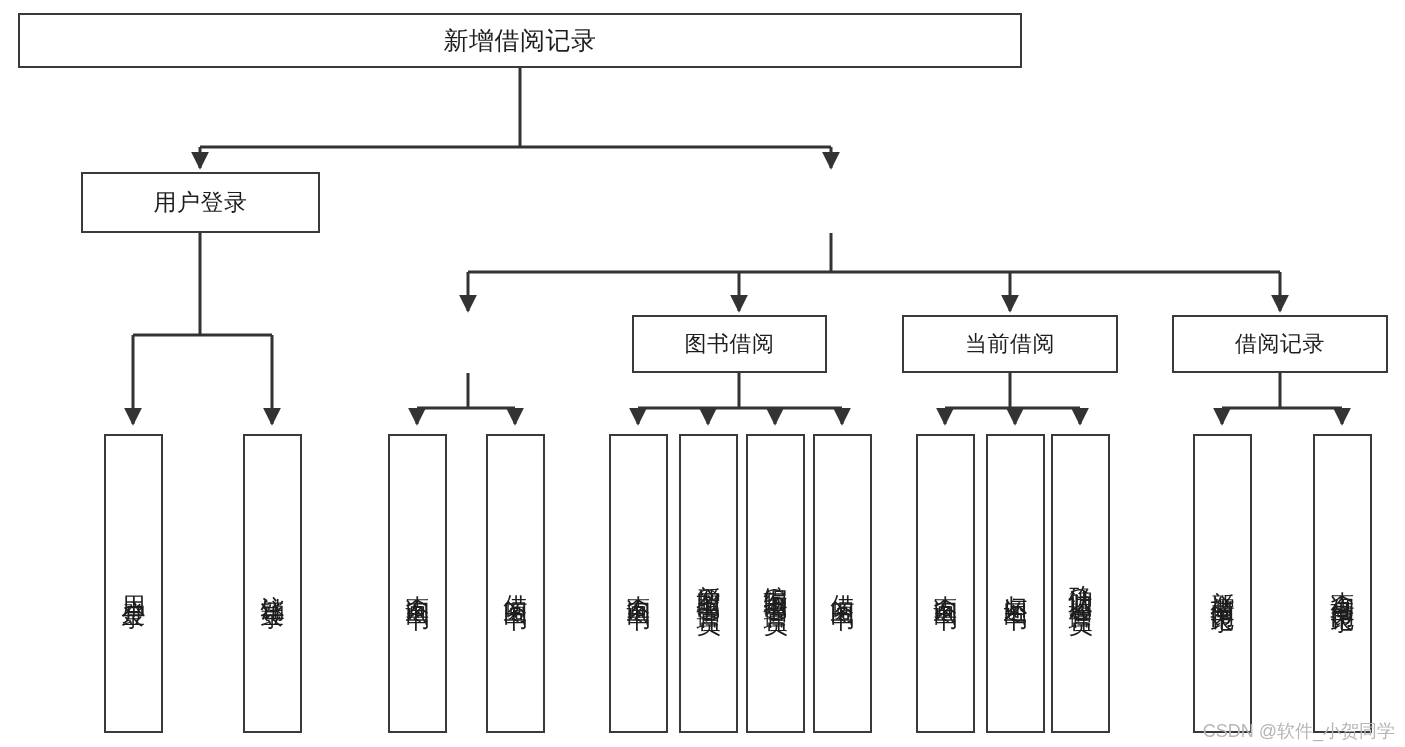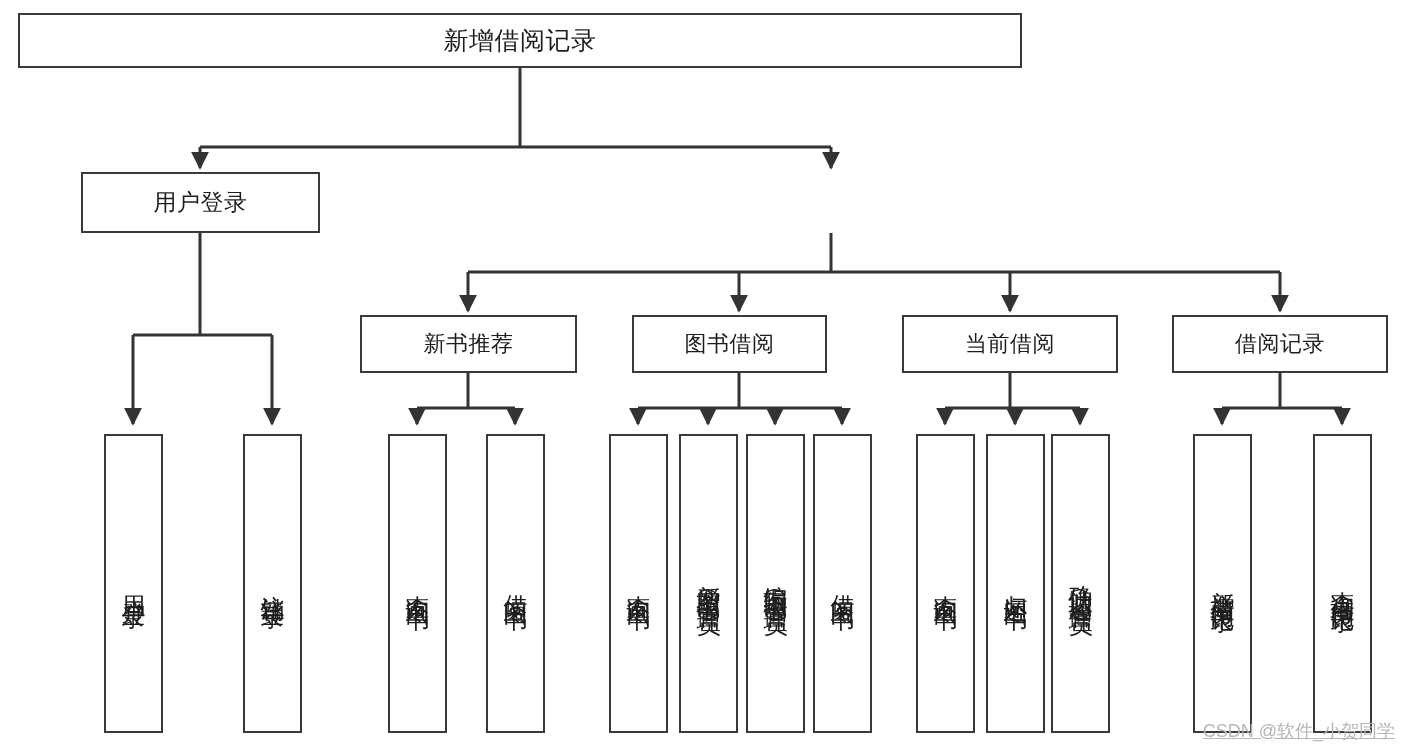--- a/index.html
+++ b/index.html
@@ -57,21 +57,20 @@
     text-align: center;
   }
   #watermark {
     position: absolute;
     right: 10px;
     bottom: 4px;
     font-size: 18px;
     color: #b6b6b6;
     white-space: nowrap;
     pointer-events: none;
-    text-decoration: underline;
   }
 </style>
 </head>
 <body>
 
 <div id="diagram-root">
 
   <svg id="diagram-svg" viewBox="0 0 1405 747" xmlns="http://www.w3.org/2000/svg">
     <defs>
       <marker id="arrow" viewBox="0 0 10 10" refX="9" refY="5" markerWidth="6" markerHeight="6" orient="auto-start-reverse">
@@ -126,23 +125,20 @@
   </svg>
 
   <div class="node-box node-root" style="left:18px; top:13px; width:1004px; height:55px;">
     <span class="node-label">新增借阅记录</span>
   </div>
 
   <div class="node-box node-l1" style="left:81px; top:172px; width:239px; height:61px;">
     <span class="node-label">用户登录</span>
   </div>
 
-  <div class="node-box node-l2" style="left:360px; top:315px; width:217px; height:58px;">
-    <span class="node-label">新书推荐</span>
-  </div>
   <div class="node-box node-l2" style="left:632px; top:315px; width:195px; height:58px;">
     <span class="node-label">图书借阅</span>
   </div>
   <div class="node-box node-l2" style="left:1172px; top:315px; width:216px; height:58px;">
     <span class="node-label">借阅记录</span>
   </div>
   <div class="node-box node-l2" style="left:902px; top:315px; width:216px; height:58px;">
     <span class="node-label">当前借阅</span>
   </div>
 

